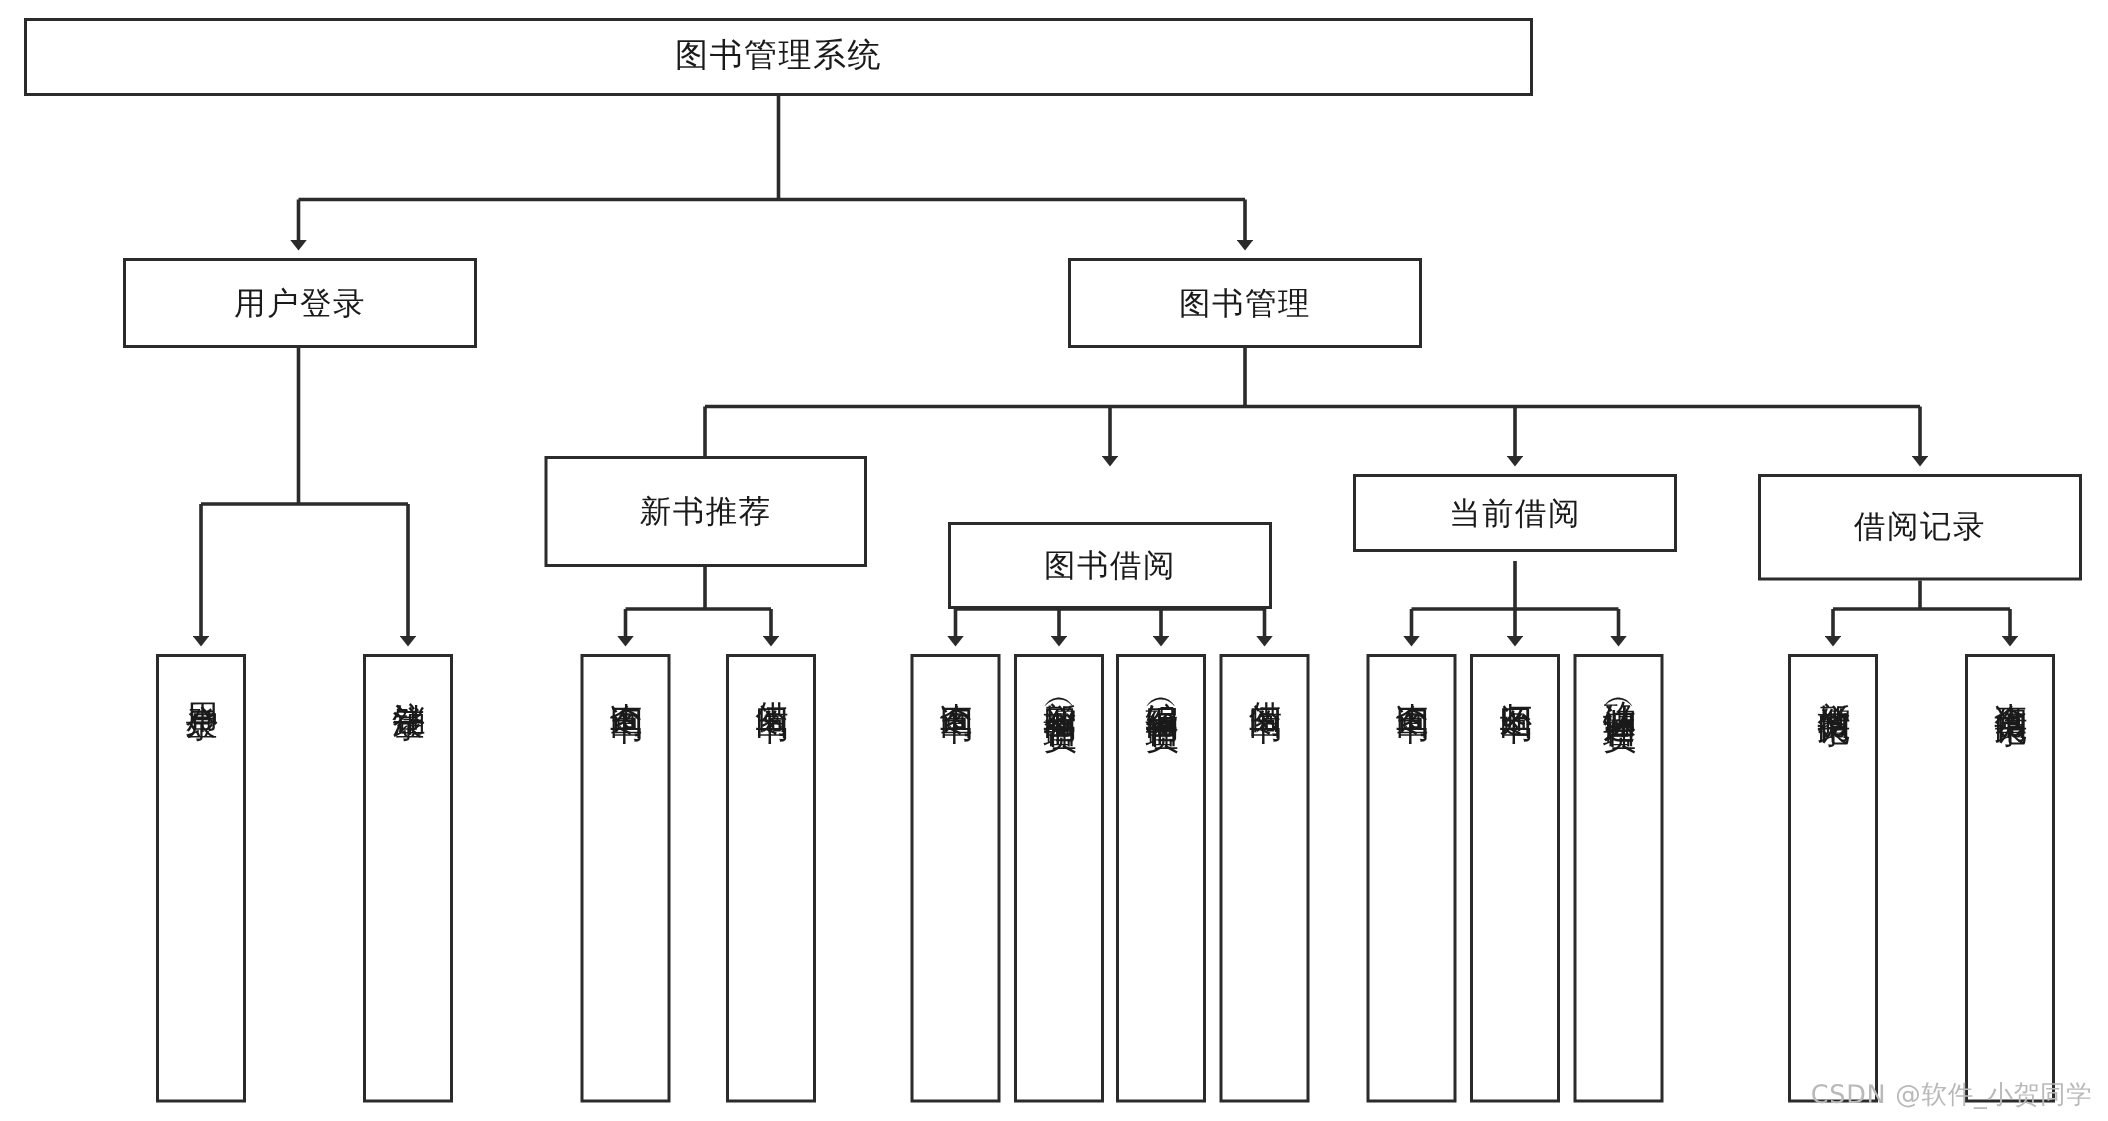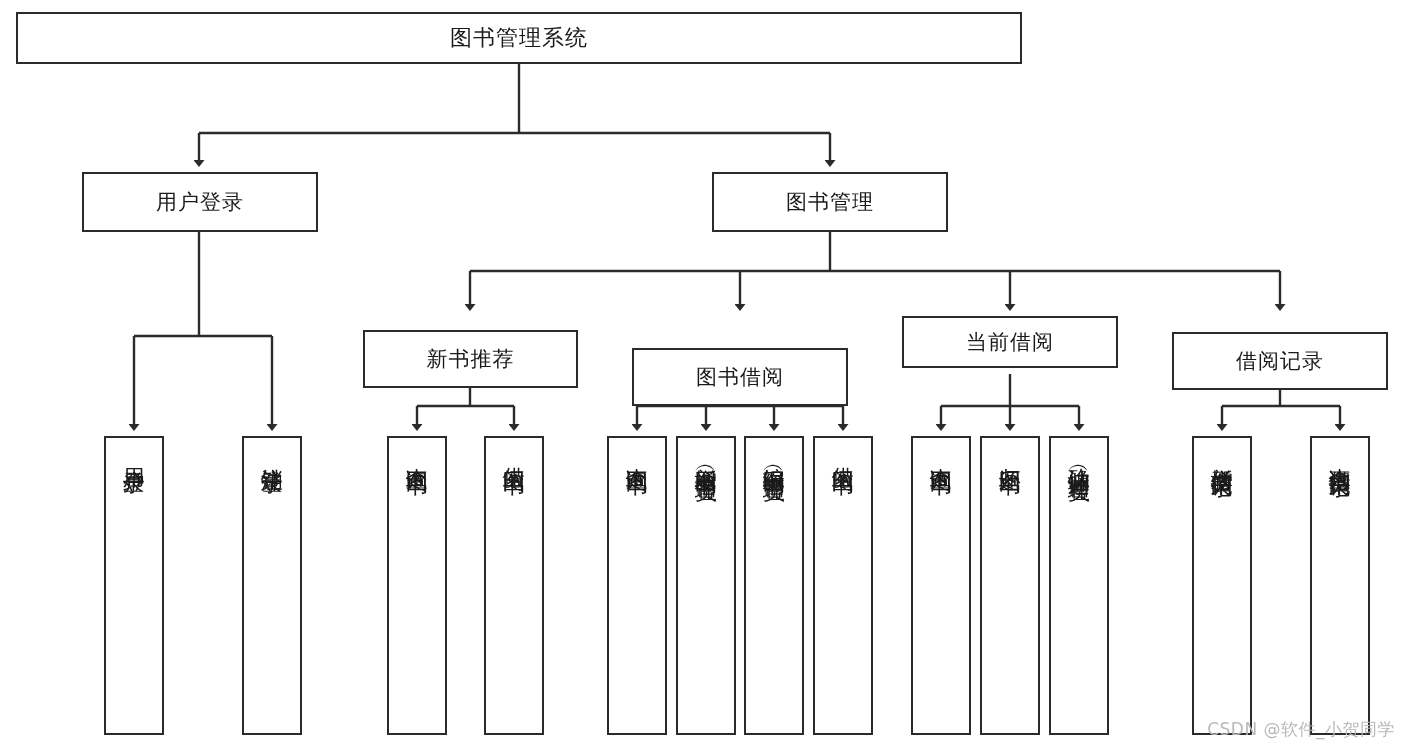--- a/index.html
+++ b/index.html
@@ -120,30 +120,30 @@
     <span class="label">图书管理系统</span>
   </div>
 
   <div class="node h" style="left:82px;top:172px;width:236px;height:60px;">
     <span class="label">用户登录</span>
   </div>
   <div class="node h" style="left:712px;top:172px;width:236px;height:60px;">
     <span class="label">图书管理</span>
   </div>
 
-  <div class="node h" style="left:363px;top:330px;width:215px;height:58px;">
+  <div class="node h" style="left:363px;top:304px;width:215px;height:74px;">
     <span class="label">新书推荐</span>
   </div>
   <div class="node h" style="left:632px;top:316px;width:216px;height:58px;margin-top:32px;">
     <span class="label">图书借阅</span>
   </div>
   <div class="node h" style="left:902px;top:316px;width:216px;height:52px;">
     <span class="label">当前借阅</span>
   </div>
-  <div class="node h" style="left:1172px;top:332px;width:216px;height:58px;">
+  <div class="node h" style="left:1172px;top:316px;width:216px;height:71px;">
     <span class="label">借阅记录</span>
   </div>
 
   <div class="node v" style="left:104px;top:436px;width:60px;height:299px;">
     <span class="label">用户登录</span>
   </div>
   <div class="node v" style="left:242px;top:436px;width:60px;height:299px;">
     <span class="label">注销登录</span>
   </div>
 

